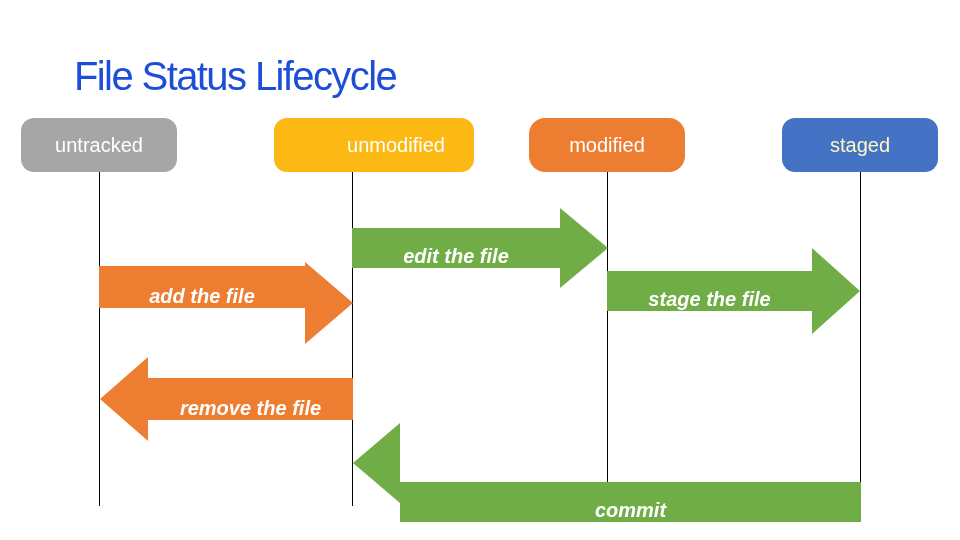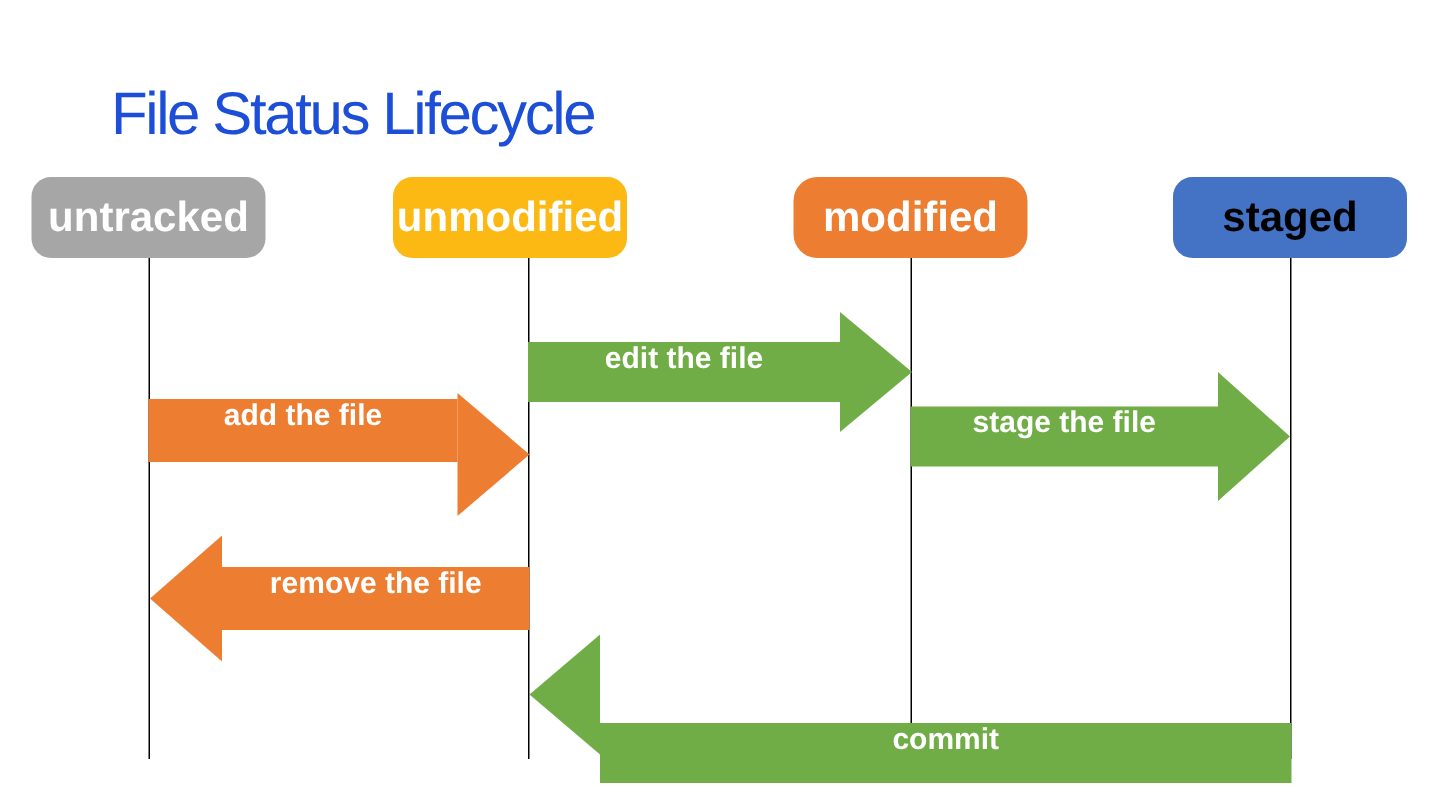--- a/index.html
+++ b/index.html
@@ -29,47 +29,48 @@
     width: 156px;
     height: 54px;
     border-radius: 13px;
     display: flex;
     align-items: center;
     justify-content: center;
     z-index: 3;
   }
   .state span {
     color: #ffffff;
-    font-weight: bold;
-    font-size: 28px;
+    font-weight: normal;
+    font-size: 20px;
   }
   .state.s0 { left: 21px;  }
-  .state.s1 { left: 262px; }
+  .state.s1 { left: 274px; padding-left: 44px; }
   .state.s2 { left: 529px; }
   .state.s3 { left: 782px; }
   
   .lifeline {
     position: absolute;
     top: 171px;
     width: 1px;
     height: 335px;
     background: #000000;
     z-index: 1;
   }
   .lifeline.l0 { left: 99px;  }
   .lifeline.l1 { left: 352px; }
   .lifeline.l2 { left: 607px; }
   .lifeline.l3 { left: 860px; }
   
   .abody {
     position: absolute;
     display: flex;
-    align-items: flex-start;
+    align-items: flex-end;
     justify-content: center;
     z-index: 2;
+    font-style: italic;
   }
   .abody .alabel {
     color: #ffffff;
     font-weight: bold;
     font-size: 20px;
     white-space: nowrap;
   }
   .ahead {
     position: absolute;
     width: 0;
@@ -117,21 +118,21 @@
   <div class="state s0" style="background-color: rgb(166, 166, 166);">
     <span style="color: rgb(255, 255, 255);">untracked</span>
   </div>
   <div class="state s1" style="background-color: rgb(252, 184, 19);">
     <span style="color: rgb(255, 255, 255);">unmodified</span>
   </div>
   <div class="state s2" style="background-color: rgb(237, 125, 49); border-radius: 16px;">
     <span style="color: rgb(255, 255, 255);">modified</span>
   </div>
   <div class="state s3" style="background-color: rgb(68, 114, 196);">
-    <span style="color: #000000;">staged</span>
+    <span style="color: #fef9c3;">staged</span>
   </div>
 
   <div class="lifeline l0" style="background-color: rgb(0, 0, 0);"></div>
   <div class="lifeline l1" style="background-color: rgb(0, 0, 0);"></div>
   <div class="lifeline l2" style="background-color: rgb(0, 0, 0);"></div>
   <div class="lifeline l3" style="background-color: rgb(0, 0, 0);"></div>
 
   <div class="abody edit-body" style="background-color: rgb(112, 173, 71);">
     <span class="alabel" style="color: rgb(255, 255, 255);">edit the file</span>
   </div>

